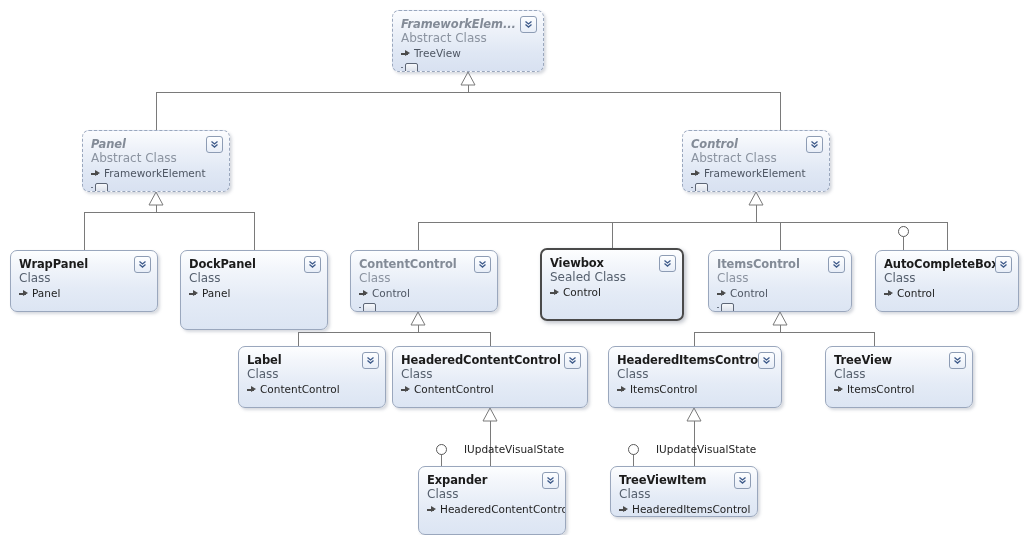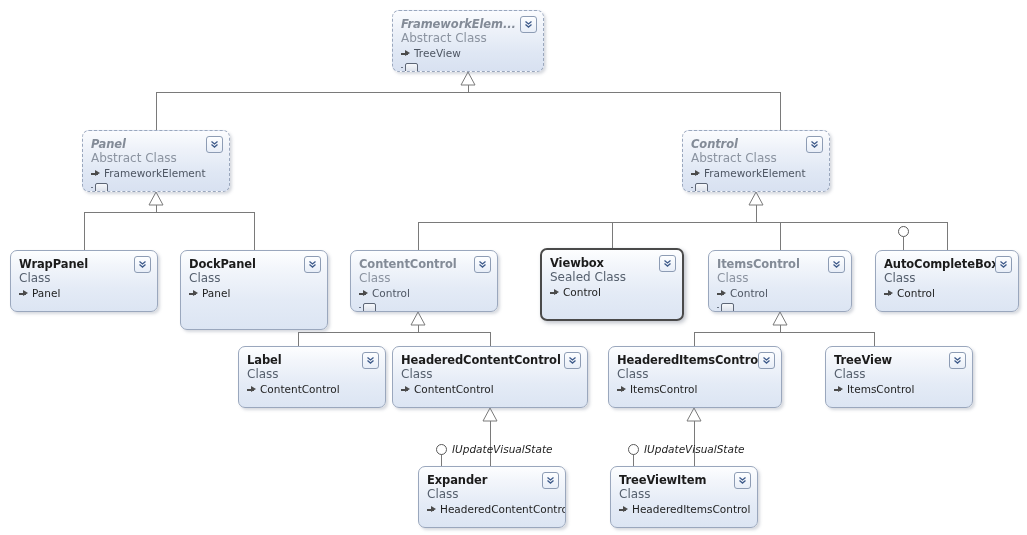--- a/index.html
+++ b/index.html
@@ -142,23 +142,22 @@
     align-items: center;
     justify-content: center;
   }
   .chev svg { display: block; }
 
   
   .lollipop {
     position: absolute;
     display: flex;
     align-items: flex-end;
-    gap: 5px;
+    gap: 17px;
     white-space: nowrap;
-    font-style: italic;
   }
   .lollipop .ball {
     width: 11px;
     height: 11px;
     border: 1.3px solid #5a5a5a;
     border-radius: 50%;
     background: #ffffff;
     box-sizing: border-box;
   }
   .lollipop .lbl {
@@ -417,35 +416,35 @@
           <span class="arrow-glyph"></span>
           <span class="basetext">ItemsControl</span>
         </div>
         <div class="chev">
           <svg width="9" height="9" viewBox="0 0 9 9">
             <path d="M1.5 1.5 L4.5 4 L7.5 1.5" fill="none" stroke="#3d5a8a" stroke-width="1.3"></path>
             <path d="M1.5 4.6 L4.5 7.1 L7.5 4.6" fill="none" stroke="#3d5a8a" stroke-width="1.3"></path>
           </svg>
         </div>
       </div>
-      <div class="node" style="left: 418px; top: 466px; width: 148px; height: 62px;">
+      <div class="node" style="left: 418px; top: 466px; width: 148px; height: 69px;">
         <div class="title">Expander</div>
         <div class="stereotype">Class</div>
         <div class="baserow">
           <span class="arrow-glyph"></span>
           <span class="basetext">HeaderedContentControl</span>
         </div>
         <div class="chev">
           <svg width="9" height="9" viewBox="0 0 9 9">
             <path d="M1.5 1.5 L4.5 4 L7.5 1.5" fill="none" stroke="#3d5a8a" stroke-width="1.3"></path>
             <path d="M1.5 4.6 L4.5 7.1 L7.5 4.6" fill="none" stroke="#3d5a8a" stroke-width="1.3"></path>
           </svg>
         </div>
       </div>
-      <div class="node" style="left: 610px; top: 466px; width: 148px; height: 62px;">
+      <div class="node" style="left: 610px; top: 466px; width: 148px; height: 51px;">
         <div class="title">TreeViewItem</div>
         <div class="stereotype">Class</div>
         <div class="baserow">
           <span class="arrow-glyph"></span>
           <span class="basetext">HeaderedItemsControl</span>
         </div>
         <div class="chev">
           <svg width="9" height="9" viewBox="0 0 9 9">
             <path d="M1.5 1.5 L4.5 4 L7.5 1.5" fill="none" stroke="#3d5a8a" stroke-width="1.3"></path>
             <path d="M1.5 4.6 L4.5 7.1 L7.5 4.6" fill="none" stroke="#3d5a8a" stroke-width="1.3"></path>

